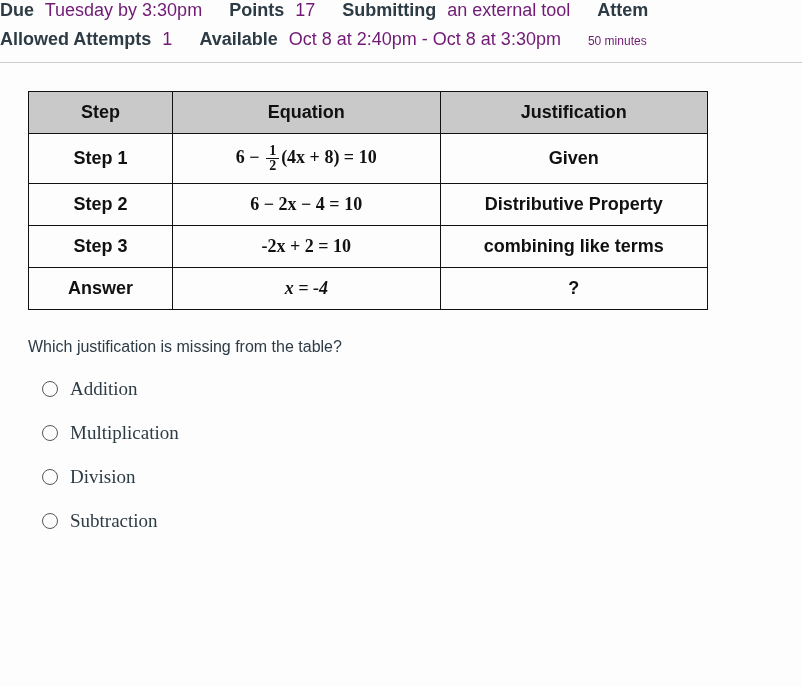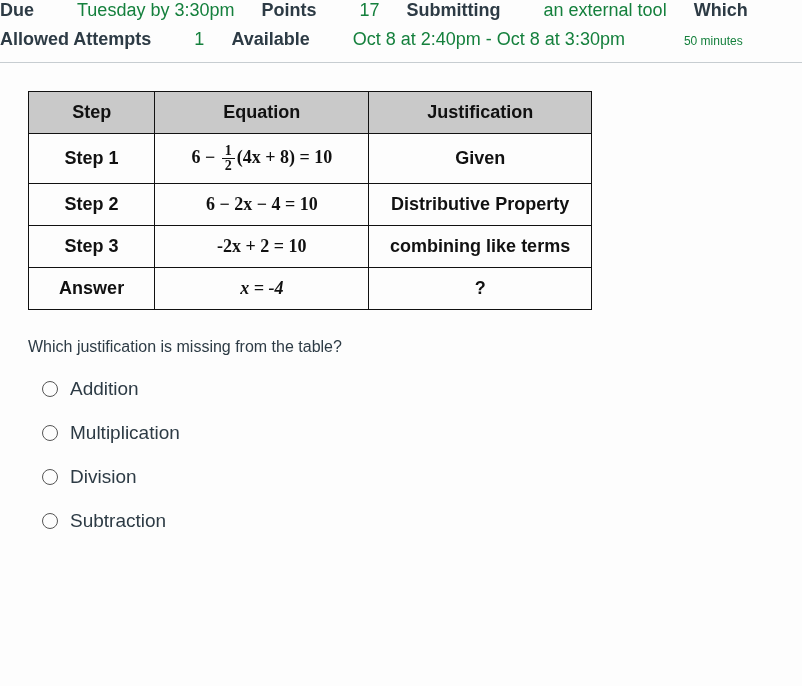--- a/index.html
+++ b/index.html
@@ -16,25 +16,25 @@
     }
     .meta-block {
       padding: 2px 4px 8px 0px;
       border-bottom: 1px solid #c7cdd1;
       line-height: 1.6;
       color: #555b60;
       font-size: 18px;
     }
     .meta-line { white-space: nowrap; }
     .meta-label { font-weight: 600; color: #2d3b45; margin-right: 6px;}
-    .meta-value { color: #15803d; margin-right: 22px; margin-left: 32px; }
+    .meta-value { color: #701a75; margin-right: 22px; }
     .content { padding: 28px 28px 0 28px; }
     table.eq-table {
       border-collapse: collapse;
-      width: 564px;
+      width: 680px;
       margin-bottom: 28px;
     }
     table.eq-table th, table.eq-table td {
       border: 1.5px solid #111;
       padding: 10px 14px;
       text-align: center;
       font-size: 18px;
       font-family: "Helvetica Neue", Arial, sans-serif;
     }
     table.eq-table th {
@@ -46,21 +46,21 @@
     table.eq-table td.eq-col { font-weight:700; color:#111; font-family: Georgia, "Times New Roman", serif; width: 260px;}
     table.eq-table td.just-col { font-weight:700; color:#111; width: 260px;}
     .frac { display:inline-block; vertical-align: middle; text-align:center; font-size:14px; line-height:1; margin: 0 2px;}
     .frac .num { display:block; border-bottom:1.5px solid #111; padding:0 3px;}
     .frac .den { display:block; padding:0 3px;}
     .question {
       font-size: 16px;
       color: #2d3b45;
       margin: 0 0 22px 0;
     }
-    .options { padding-left: 14px; }
+    .options { padding-left: 14px; font-family: Liberation Serif, serif; }
     .option {
       display:flex;
       align-items:center;
       gap: 12px;
       margin-bottom: 22px;
       font-size: 19px;
       color: #2d3b45;
     }
     .radio {
       width: 16px; height: 16px;
@@ -75,21 +75,21 @@
 <body>
 
 <div class="meta-block topcut">
   <div class="meta-line">
     <span class="meta-label">Due</span>
     <span class="meta-value">Tuesday by 3:30pm</span>
     <span class="meta-label">Points</span>
     <span class="meta-value">17</span>
     <span class="meta-label">Submitting</span>
     <span class="meta-value">an external tool</span>
-    <span class="meta-label">Which</span>
+    <span class="meta-label">Attem</span>
   </div>
   <div class="meta-line">
     <span class="meta-label">Allowed Attempts</span>
     <span class="meta-value">1</span>
     <span class="meta-label">Available</span>
     <span class="meta-value">Oct 8 at 2:40pm - Oct 8 at 3:30pm</span>
     <span class="meta-value" style="font-size:12px">50 minutes</span>
   </div>
 </div>
 

